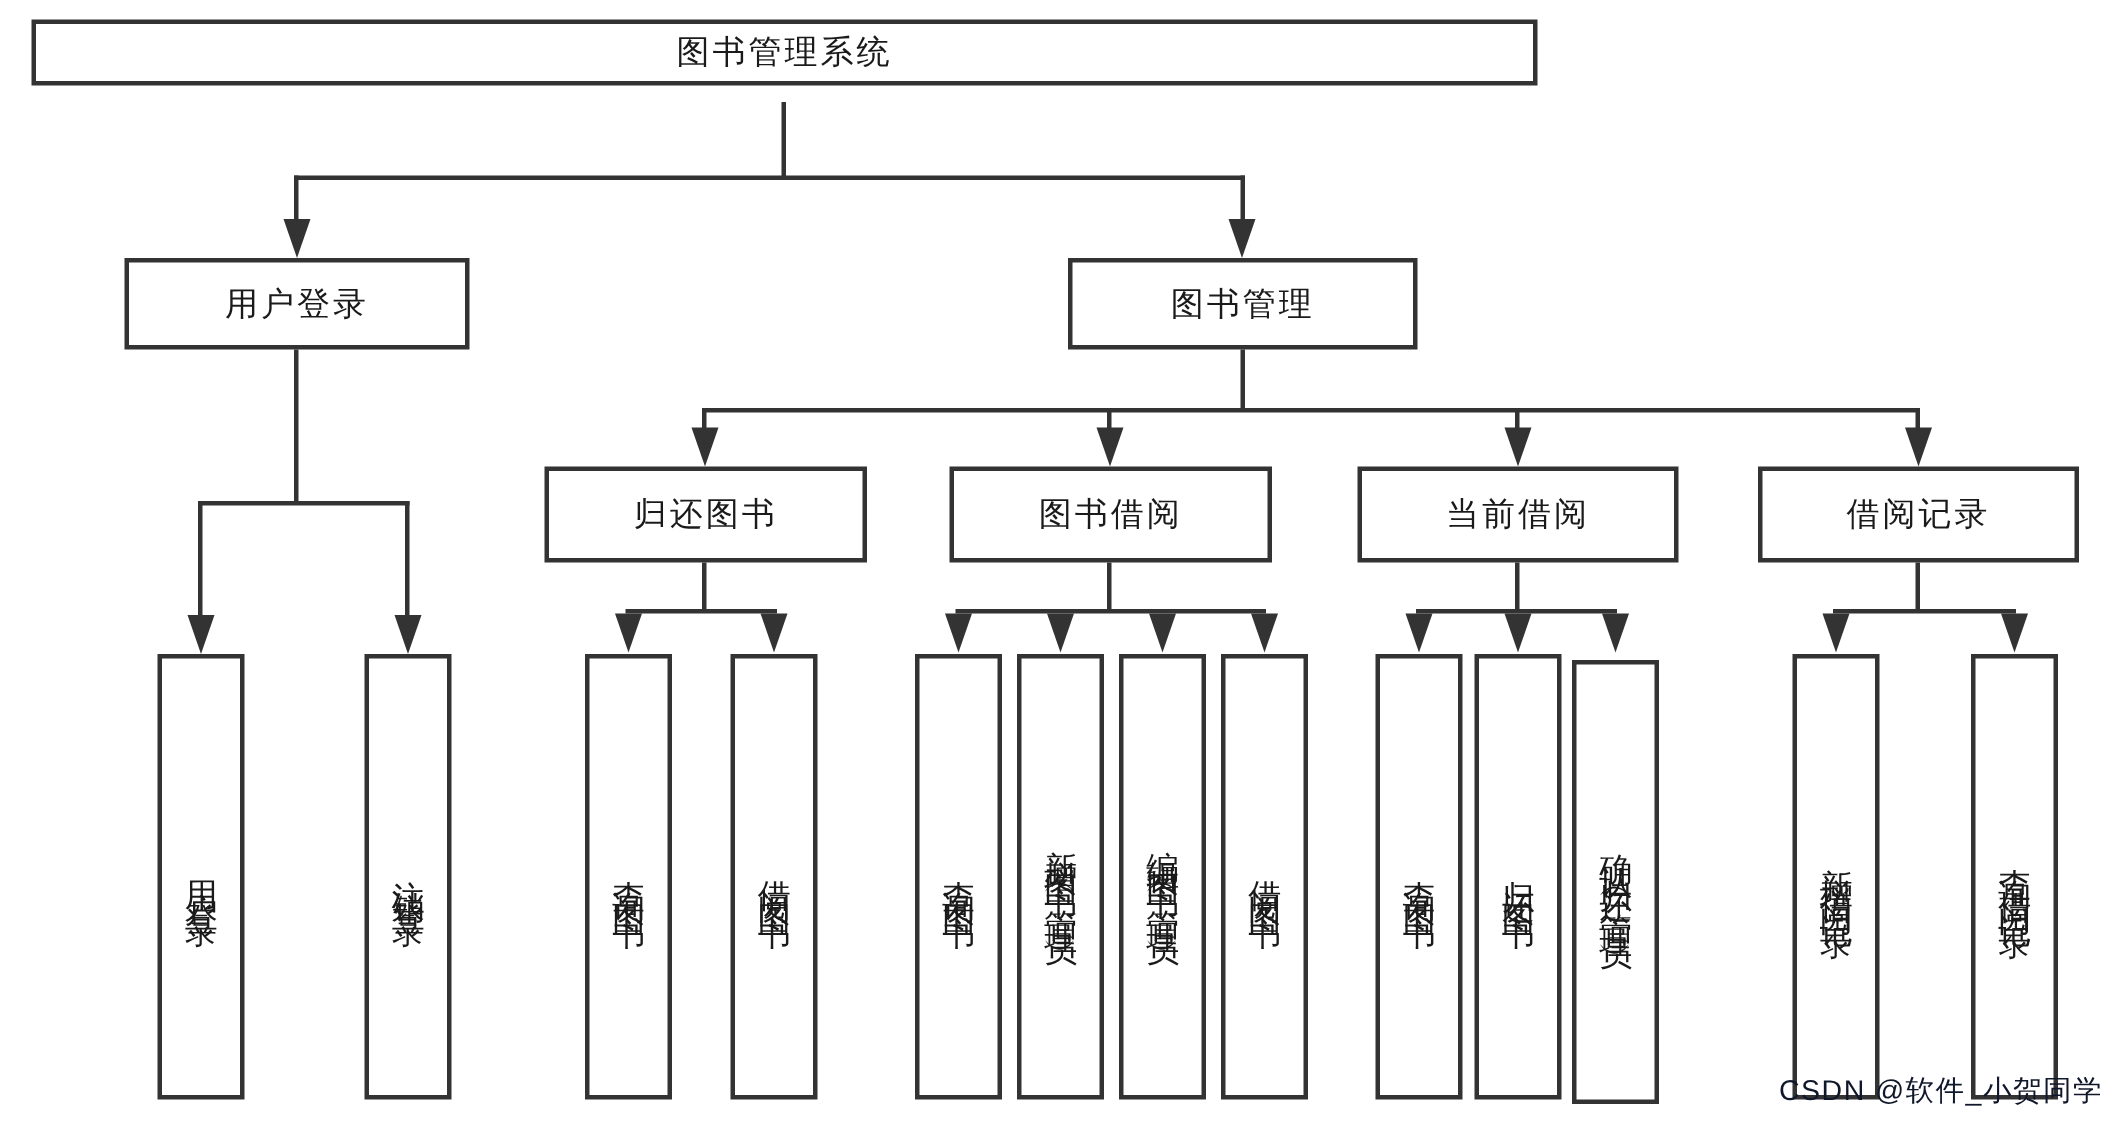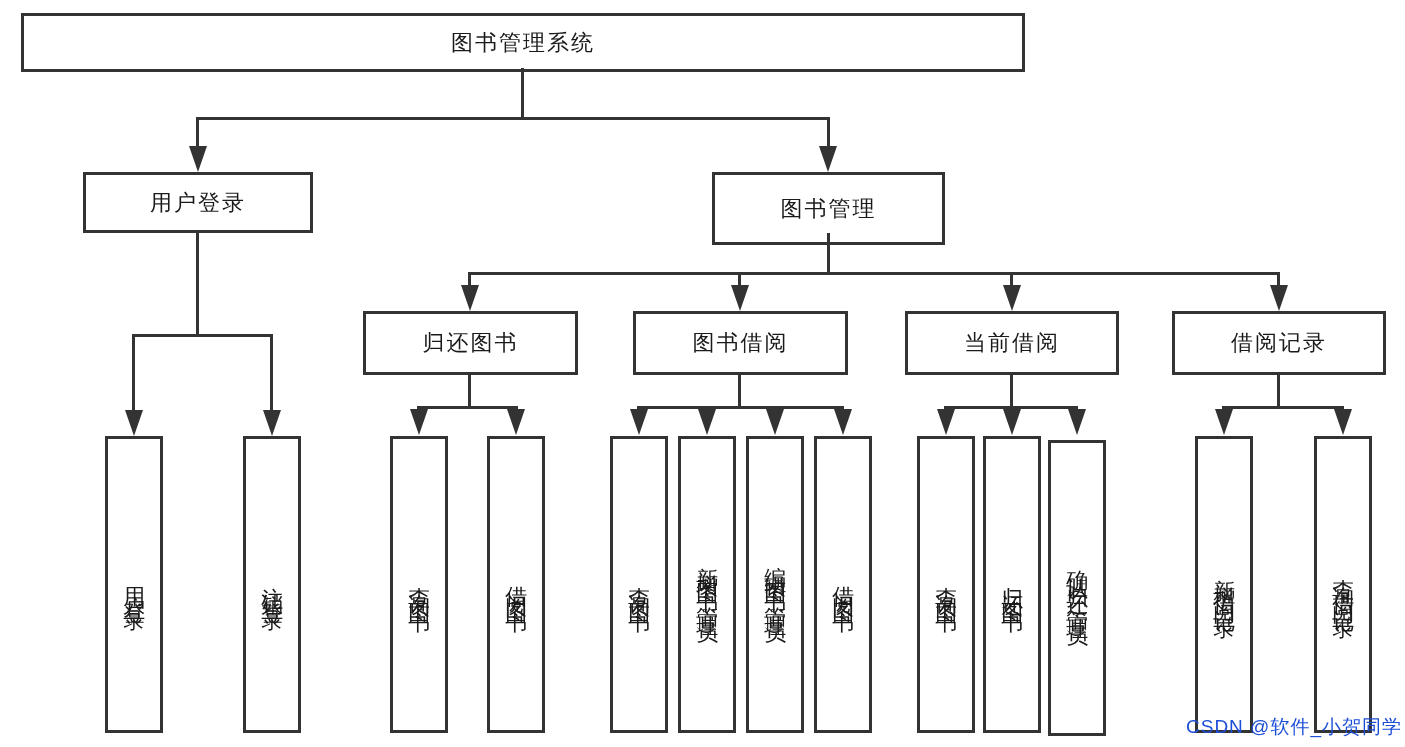--- a/index.html
+++ b/index.html
@@ -20,43 +20,43 @@
   }
   .vl{position:absolute;width:3px;background:#333333;}
   .hl{position:absolute;height:3px;background:#333333;}
   .ar{
     position:absolute;width:0;height:0;
     border-left:9px solid transparent;border-right:9px solid transparent;
     border-top:26px solid #333333;
   }
   .watermark{
     position:absolute;left:1186px;top:714px;
-    font-size:19px;letter-spacing:1px;color:#1d4ed8;white-space:nowrap;
+    font-size:19px;letter-spacing:1px;color:#0f172a;white-space:nowrap;
   }
 </style>
 </head>
 <body>
 
 <div class="stage">
 
-  <div class="box h" style="left:21px;top:13px;width:1004px;height:59px;">
+  <div class="box h" style="left:21px;top:13px;width:1004px;height:44px;">
     <span>图书管理系统</span>
   </div>
 
   <div class="vl" style="left:521px;top:68px;height:50px;"></div>
   <div class="hl" style="left:196px;top:117px;width:634px;"></div>
   <div class="vl" style="left:196px;top:117px;height:32px;"></div>
   <div class="ar" style="left:189px;top:146px;"></div>
   <div class="vl" style="left:827px;top:117px;height:32px;"></div>
   <div class="ar" style="left:819px;top:146px;"></div>
 
   <div class="box h" style="left:83px;top:172px;width:230px;height:61px;">
     <span>用户登录</span>
   </div>
-  <div class="box h" style="left:712px;top:172px;width:233px;height:73px;">
+  <div class="box h" style="left:712px;top:172px;width:233px;height:61px;">
     <span>图书管理</span>
   </div>
 
   <div class="vl" style="left:196px;top:233px;height:102px;"></div>
   <div class="hl" style="left:132px;top:334px;width:141px;"></div>
   <div class="vl" style="left:132px;top:334px;height:78px;"></div>
   <div class="ar" style="left:125px;top:410px;"></div>
   <div class="vl" style="left:270px;top:334px;height:78px;"></div>
   <div class="ar" style="left:263px;top:410px;"></div>
 

